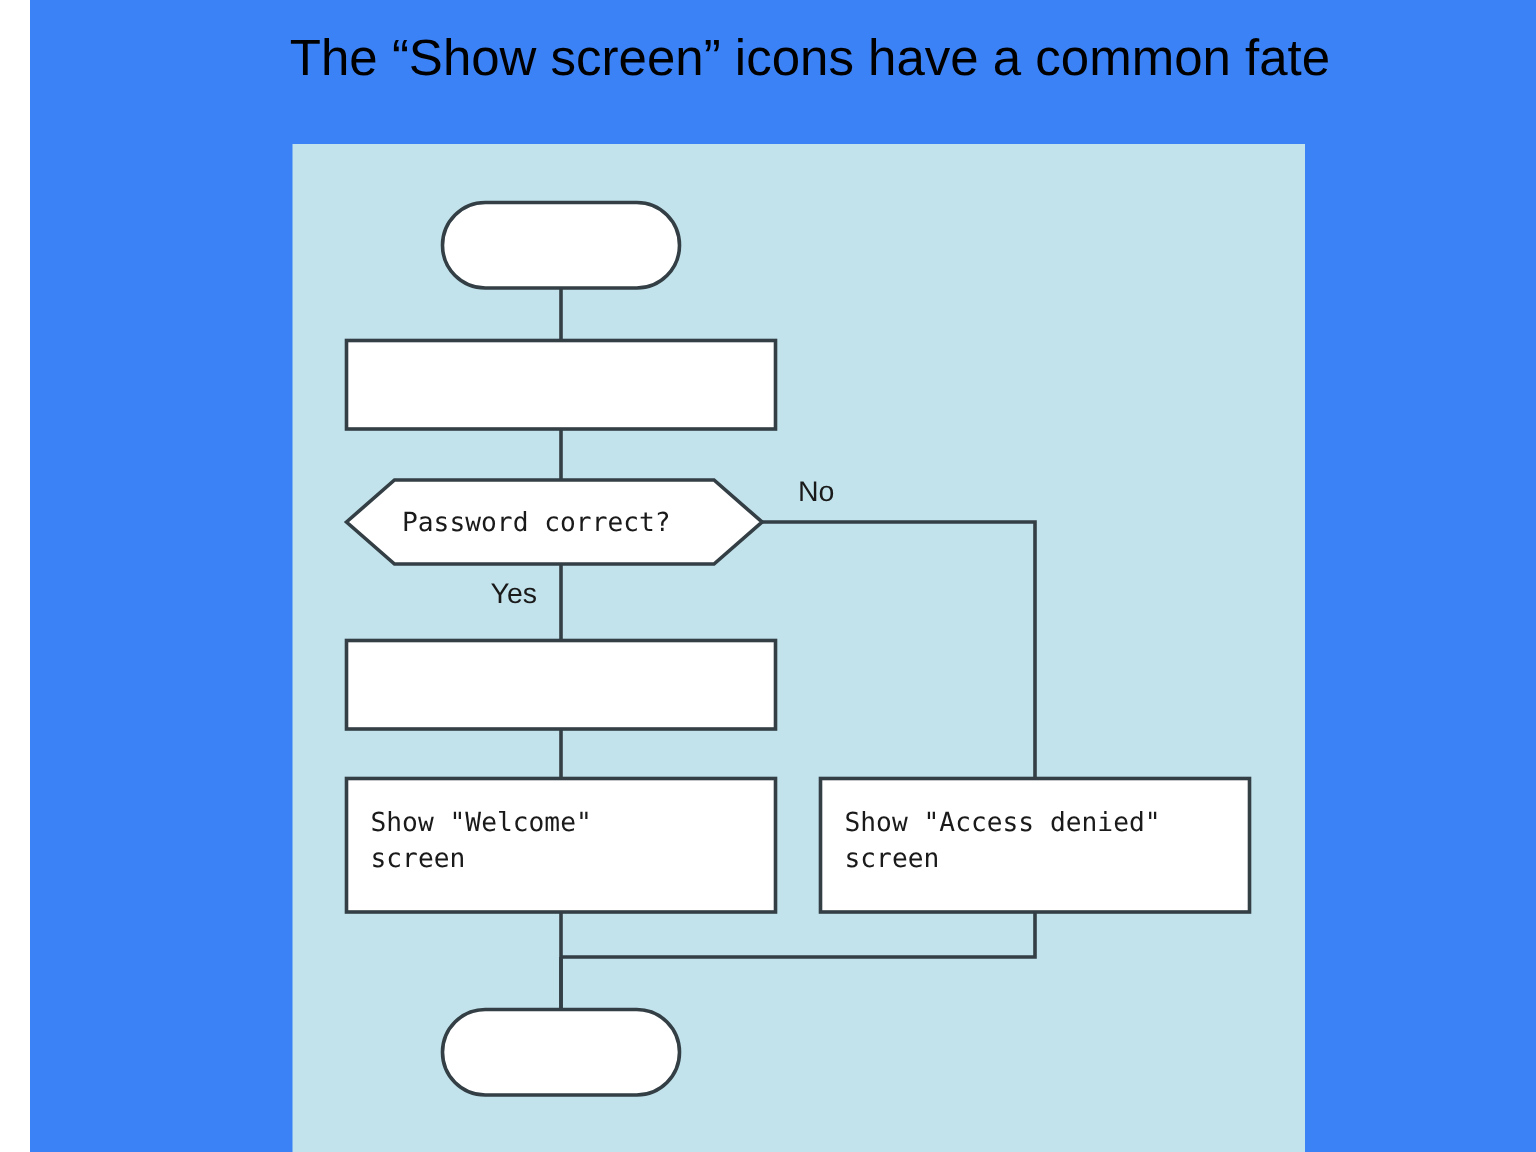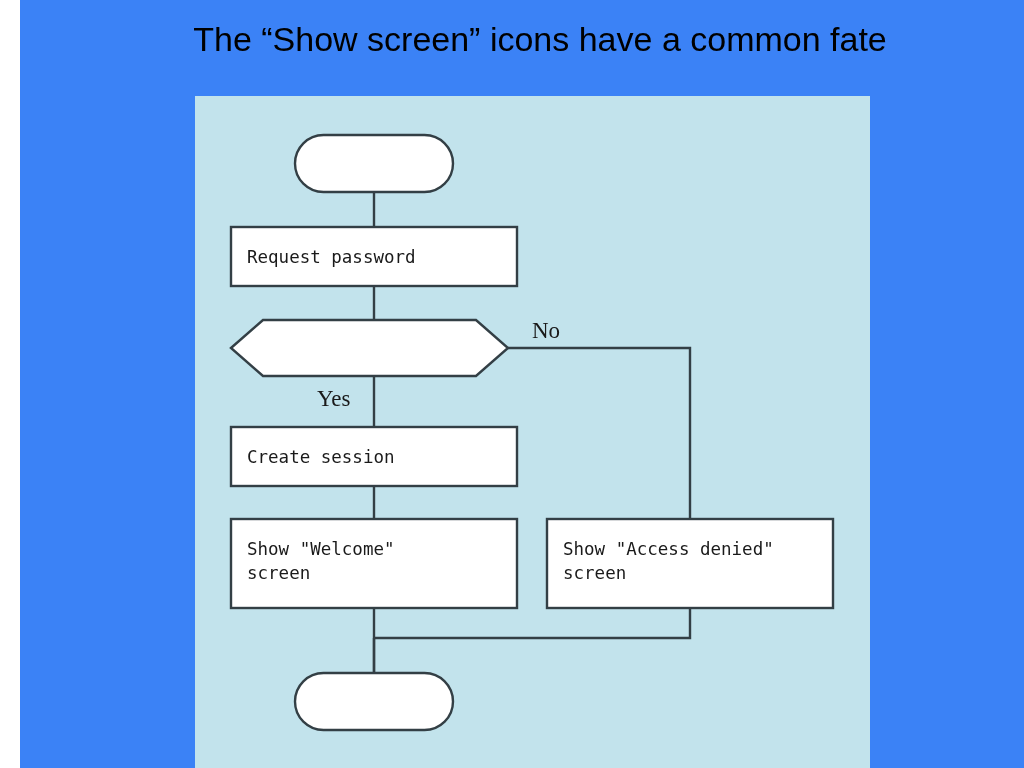--- a/index.html
+++ b/index.html
@@ -63,22 +63,22 @@
   .term-label {
     position: absolute;
     font-family: "DejaVu Sans", "Liberation Sans", sans-serif;
     font-size: 19px;
     color: #1a1a1a;
     text-align: center;
     white-space: nowrap;
   }
   .branch-label {
     position: absolute;
-    font-family: Liberation Serif, serif;
-    font-size: 23px;
+    font-family: Liberation Sans, sans-serif;
+    font-size: 19px;
     color: #1a1a1a;
     white-space: nowrap;
   }
 </style>
 </head>
 <body>
 
 <div id="slide">
 
   <div id="slide-title">The “Show screen” icons have a common fate</div>
@@ -115,30 +115,29 @@
       <rect x="36" y="331" width="286" height="59" fill="#ffffff" stroke="#333f45" stroke-width="2.4"></rect>
 
       <rect x="36" y="423" width="286" height="89" fill="#ffffff" stroke="#333f45" stroke-width="2.4"></rect>
 
       <rect x="352" y="423" width="286" height="89" fill="#ffffff" stroke="#333f45" stroke-width="2.4"></rect>
 
       <rect x="100" y="577" width="158" height="57" rx="28.5" ry="28.5" fill="#ffffff" stroke="#333f45" stroke-width="2.4"></rect>
     </svg>
 
 
-    <div class="node-label" style="left:52px; top:149px;">Request password</div>
 
+    <div class="node-label" style="left:73px; top:241px;">Password correct?</div>
 
-    <div class="node-label" style="left:52px; top:349px;">Create session</div>
 
     <div class="node-label" style="left:52px; top:441px;">Show "Welcome"</div>
     <div class="node-label" style="left:52px; top:465px;">screen</div>
 
     <div class="node-label" style="left:368px; top:441px;">Show "Access denied"</div>
     <div class="node-label" style="left:368px; top:465px;">screen</div>
 
 
-    <div class="branch-label" style="left:122px; top:290px;">Yes</div>
+    <div class="branch-label" style="left:132px; top:290px;">Yes</div>
 
     <div class="branch-label" style="left:337px; top:222px;">No</div>
 
   </div>
 </div>
 
 </body></html>

